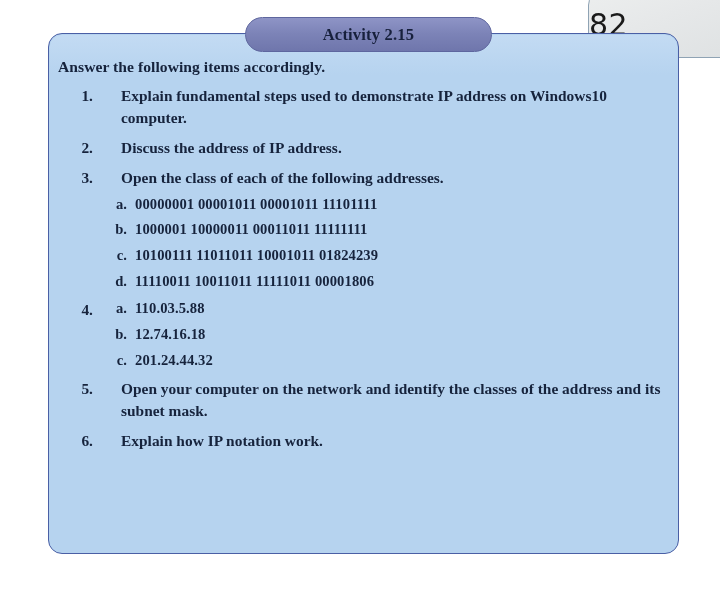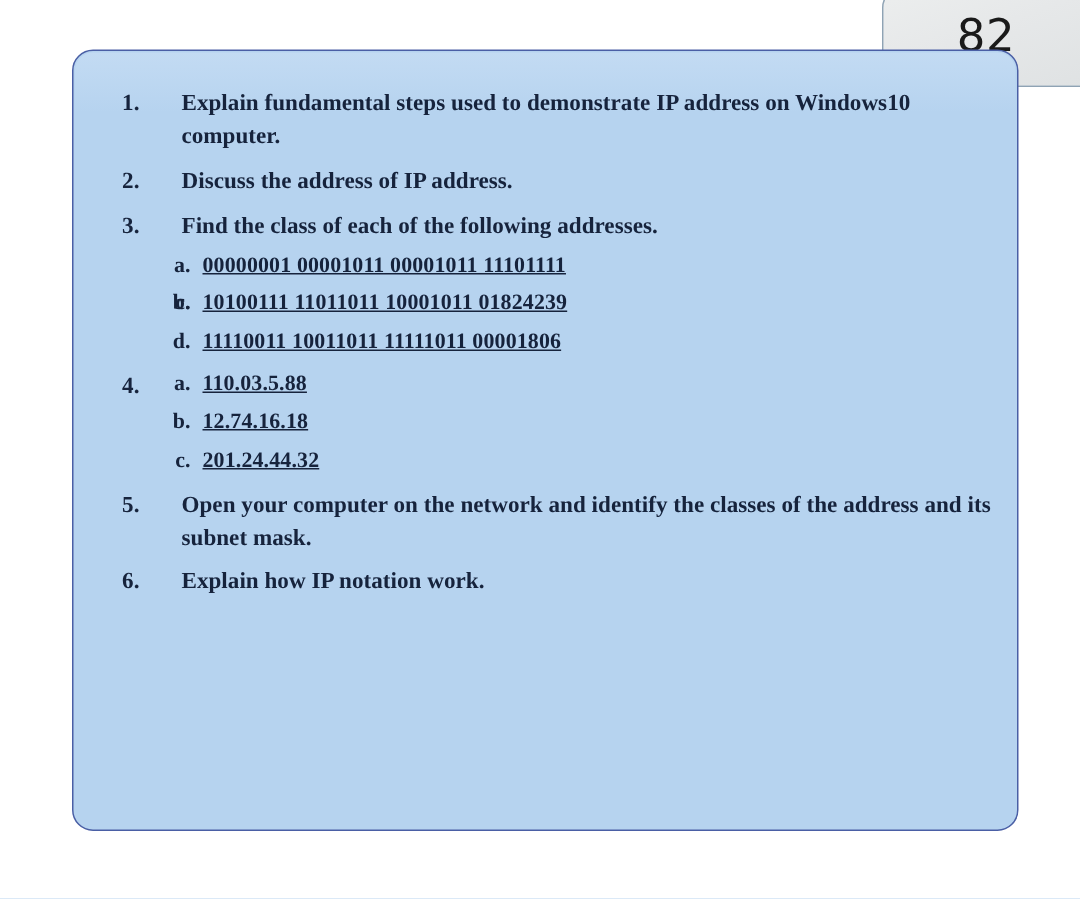--- a/index.html
+++ b/index.html
@@ -34,21 +34,21 @@
     border: 1.6px solid #8fa3b4;
     border-top-left-radius: 13px;
     border-top-right-radius: 13px;
     box-sizing: border-box;
   }
   .page-tab-num {
     position: absolute;
     left: 0;
     top: 14px;
     width: 88px;
-    text-align: right;
+    text-align: left;
     font-family: "DejaVu Sans", "Liberation Sans", sans-serif;
     font-size: 30px;
     color: #1a1a1a;
     letter-spacing: 0.5px;
   }
 
   
   .activity-box {
     position: absolute;
     left: 48px;
@@ -157,50 +157,51 @@
   }
   li.subitem > .marker {
     position: absolute;
     left: 12px;
     top: 0;
     width: 18px;
     text-align: right;
     font-weight: bold;
   }
 
-  .bin { letter-spacing: 0.1px; text-decoration: underline; }
+  .bin { letter-spacing: 0.1px; }
 </style>
 </head>
 <body>
 
 <div id="page">
 
   <div class="page-tab">
     <div class="page-tab-num">82</div>
   </div>
 
   <div class="activity-box">
     <div class="box-inner-sheen"></div>
 
     <div class="content">
+      <div class="intro">Answer the following items accordingly.</div>
       <ol class="items">
           <li class="item">
             <span class="marker">1.</span>
             <span class="text">Explain fundamental steps used to demonstrate IP address on Windows10 computer.</span>
           </li>
           <li class="item">
             <span class="marker">2.</span>
             <span class="text">Discuss the address of IP address.</span>
           </li>
           <li class="item">
             <span class="marker">3.</span>
-            <span class="text">Find the class of each of the following addresses.</span>
+            <span class="text">Open the class of each of the following addresses.</span>
             <ol class="subitems">
               <li class="subitem"><span class="marker">a.</span><span class="bin">00000001 00001011 00001011 11101111</span></li>
-              <li class="subitem"><span class="marker">b.</span></li>
+              <li class="subitem"><span class="marker">b.</span><span class="bin">1000001 10000011 00011011 11111111</span></li>
               <li class="subitem"><span class="marker">c.</span><span class="bin">10100111 11011011 10001011 01824239</span></li>
               <li class="subitem"><span class="marker">d.</span><span class="bin">11110011 10011011 11111011 00001806</span></li>
             </ol>
           </li>
           <li class="item">
             <span class="marker">4.</span>
             <ol class="subitems">
               <li class="subitem"><span class="marker">a.</span><span class="bin">110.03.5.88</span></li>
               <li class="subitem"><span class="marker">b.</span><span class="bin">12.74.16.18</span></li>
               <li class="subitem"><span class="marker">c.</span><span class="bin">201.24.44.32</span></li>
@@ -211,14 +212,17 @@
             <span class="text">Open your computer on the network and identify the classes of the address and its subnet mask.</span>
           </li>
           <li class="item">
             <span class="marker">6.</span>
             <span class="text">Explain how IP notation work.</span>
           </li>
         </ol>
     </div>
   </div>
 
+  <div class="title-capsule">
+    <div class="title-capsule-label">Activity 2.15</div>
+  </div>
 
 </div>
 
 </body></html>

